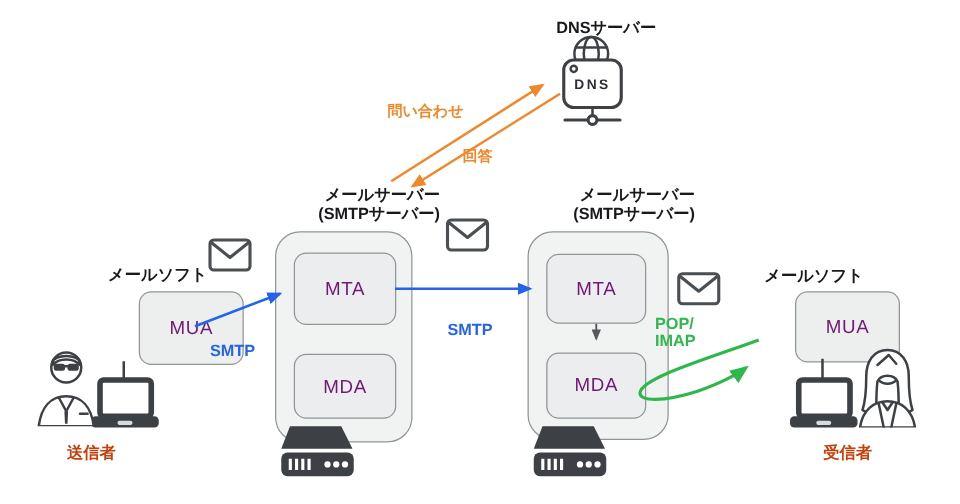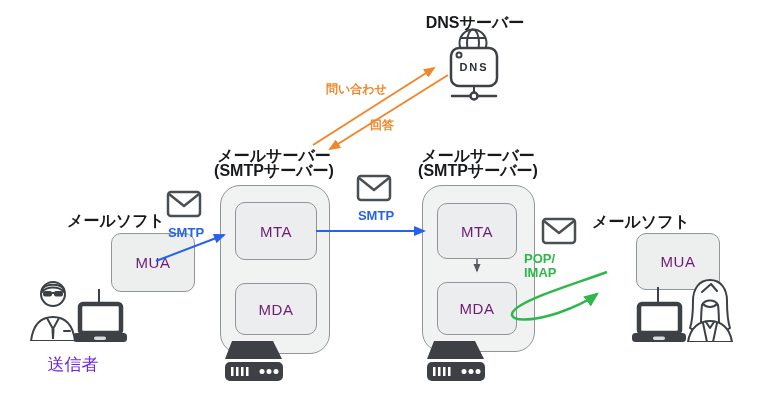--- a/index.html
+++ b/index.html
@@ -1,33 +1,33 @@
 <!DOCTYPE html>
 <html style="--smtp-blue: #2563eb; --pop-imap-green: #2eb84b; --dns-orange: #f0872a; --icon-dark: #3d4145; --arrow-gray: #55595d; --env-gray: #4a4f53; --box-border: #909598; --outer-fill: #f1f2f2; --inner-fill: #ebedee; --mua-fill: #edefef;"><head>
 <meta charset="utf-8">
 <style>
   html,body{margin:0;padding:0;background:#fff;}
   #canvas{
     position:relative;width:768px;height:403px;background:#fff;overflow:hidden;
     font-family:"Liberation Sans","DejaVu Sans",sans-serif;color:#1f2328;
   }
   .abs{position:absolute;}
-  .lbl{font-size:16px;font-weight:600;text-align:center;white-space:nowrap;color:#17191c;}
-  .role{font-size:17px;font-weight:400;text-align:center;white-space:nowrap;color:#6d28d9;}
+  .lbl{font-size:13px;font-weight:600;text-align:right;white-space:nowrap;color:#17191c;}
+  .role{font-size:13px;font-weight:700;text-align:center;white-space:nowrap;color:#c2410c;}
   .server-outer{
     border:1.5px solid var(--box-border);border-radius:20px;background:var(--outer-fill);
   }
   .node-box{
     border:1.5px solid var(--box-border);border-radius:10px;background:var(--inner-fill);
     display:flex;align-items:center;justify-content:center;
     font-size:15px;color:#701a75;letter-spacing:.5px;
   }
   .mua-box{background:var(--mua-fill);margin-left:36px;}
   .proto{font-weight:bold;font-size:13px;text-align:center;white-space:nowrap;}
-  .proto-blue{color:var(--smtp-blue);}
+  .proto-blue{color:var(--smtp-blue);margin-top:48px;}
   .proto-green{color:var(--pop-imap-green);text-align:left;line-height:14px;}
   .dns-lbl{color:var(--dns-orange);font-weight:bold;font-size:12px;white-space:nowrap;}
   svg{display:block;}
   .ic{stroke:var(--icon-dark);fill:none;stroke-width:2;stroke-linecap:round;stroke-linejoin:round;}
   .ic-w{stroke:var(--icon-dark);fill:#fff;stroke-width:2;stroke-linecap:round;stroke-linejoin:round;}
   .ic-fill{fill:var(--icon-dark);stroke:none;}
   .env{stroke:var(--env-gray);fill:#fff;stroke-width:2.5;stroke-linecap:round;stroke-linejoin:round;}
   .env-l{stroke:var(--env-gray);fill:none;stroke-width:2.5;stroke-linecap:round;stroke-linejoin:round;}
   .dns-text{font-size:11px;font-weight:700;letter-spacing:2px;fill:#2b2f33;
     font-family:"Liberation Sans","DejaVu Sans",sans-serif;}
@@ -52,21 +52,21 @@
     <circle class="ic-w" style="stroke-width:2.5" cx="26" cy="69" r="3.5"></circle>
     <circle class="ic-w" cx="25" cy="16" r="13.5"></circle>
     <ellipse class="ic" cx="25" cy="16" rx="6" ry="13.5"></ellipse>
     <line class="ic" x1="12.8" y1="11" x2="37.2" y2="11"></line>
     <line class="ic" x1="12.8" y1="21" x2="37.2" y2="21"></line>
     <rect class="ic-w" style="stroke-width:2.5" x="3" y="21" width="46" height="38" rx="8"></rect>
     <circle class="ic" cx="11" cy="28" r="2.5"></circle>
     <text class="dns-text" x="26" y="44" text-anchor="middle">DNS</text>
   </svg>
 
-  <div class="abs dns-lbl" style="left:326px;top:81px;">問い合わせ</div>
+  <div class="abs dns-lbl" style="left:310px;top:81px;">問い合わせ</div>
   <div class="abs dns-lbl" style="left:370px;top:117px;">回答</div>
 
   <div class="abs lbl" style="left:196px;top:148px;width:156px;line-height:15px;">
     <div>メールサーバー</div>
     <div>(SMTPサーバー)</div>
   </div>
   <div class="abs server-outer" style="left:220px;top:185px;width:108px;height:167px;"></div>
   <div class="abs node-box" style="left:235px;top:202px;width:80px;height:56px;">
     <span>MTA</span>
   </div>
@@ -140,20 +140,21 @@
     <rect x="22" y="35.5" width="12" height="3.5" rx="1.75" fill="#d9dcdd"></rect>
   </svg>
   <svg class="abs" style="left:687px;top:276px;" width="46" height="66" viewBox="0 0 46 66">
     <circle class="ic-w" cx="23" cy="21" r="10"></circle>
     <path class="ic-w" d="M23,4 C12,4 6,13 6,25 C6,39 5,46 3,52 C7,55 11,55 14,53 C14,44 14,36 15,29 C18,23 28,23 31,29 C32,36 32,44 32,53 C35,55 39,55 43,52 C41,46 40,39 40,25 C40,13 34,4 23,4 Z"></path>
     <path class="ic" d="M15,16 L24,8 L30,15"></path>
     <path class="ic-w" d="M1,66 C3,52 12,45 23,45 C34,45 43,52 45,66 Z"></path>
     <path class="ic" d="M16,47 L20,66 M30,47 L26,66"></path>
     <path class="ic" d="M19,46 L23,52 L27,46"></path>
   </svg>
+  <div class="abs role" style="left:643px;top:353px;width:70px;">受信者</div>
 
   <svg class="abs" style="left:166px;top:190px;" width="36" height="28" viewBox="0 0 36 28">
     <rect class="env" x="2" y="2" width="32" height="24" rx="3"></rect>
     <path class="env-l" d="M3,4 L18,16 L33,4"></path>
   </svg>
   <svg class="abs" style="left:356px;top:174px;" width="36" height="28" viewBox="0 0 36 28">
     <rect class="env" x="2" y="2" width="32" height="24" rx="3"></rect>
     <path class="env-l" d="M3,4 L18,16 L33,4"></path>
   </svg>
   <svg class="abs" style="left:541px;top:217px;" width="36" height="28" viewBox="0 0 36 28">

